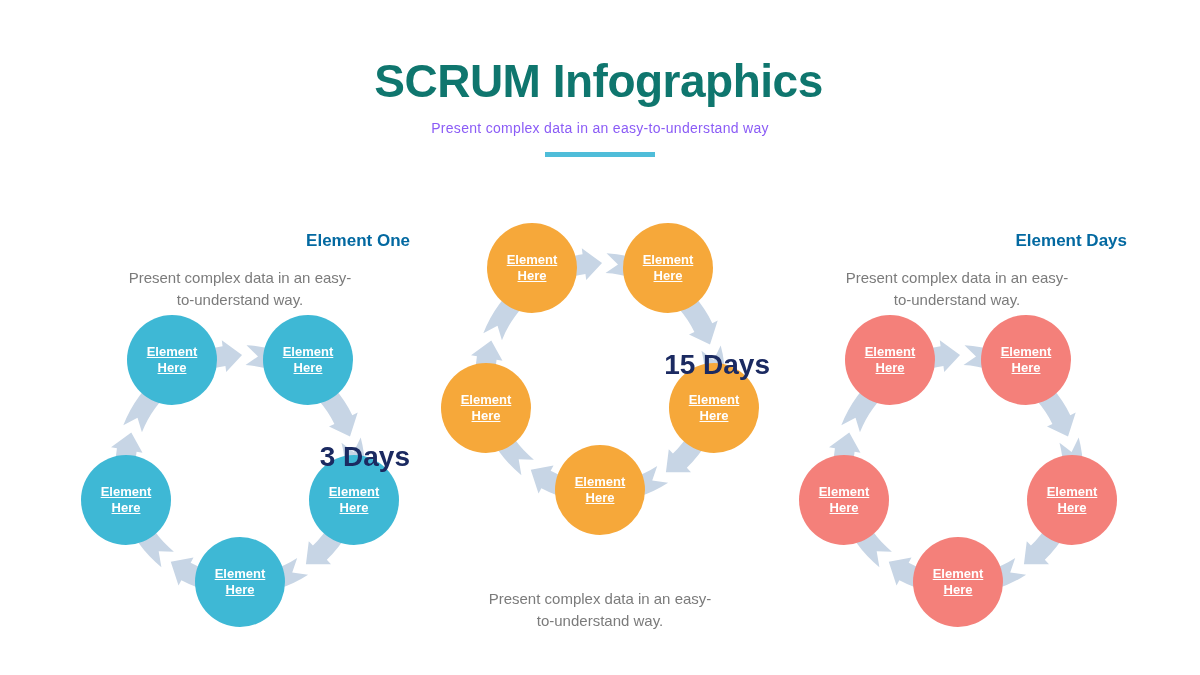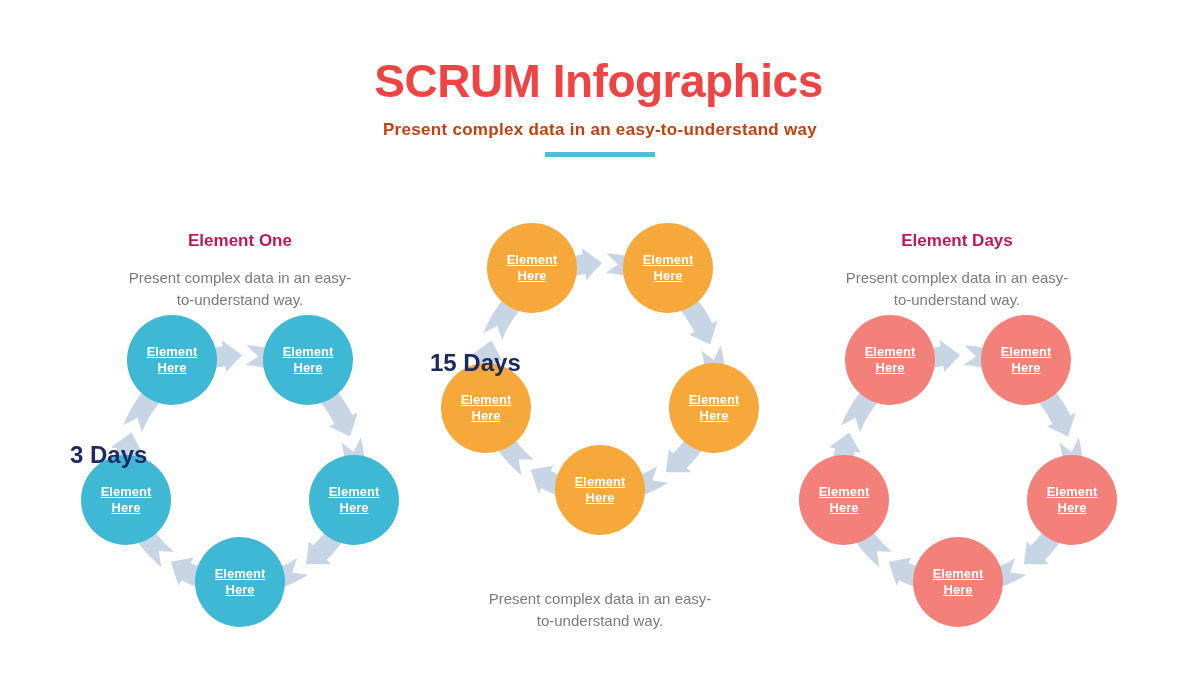--- a/index.html
+++ b/index.html
@@ -3,32 +3,32 @@
 <meta charset="utf-8">
 <style>
   html,body{margin:0;padding:0;}
   body{
     width:1200px;height:675px;background:#ffffff;overflow:hidden;
     font-family:"Liberation Sans", sans-serif;position:relative;
   }
   .slide{position:absolute;inset:0;}
   .page-title{
     position:absolute;left:0;right:15px;top:54px;text-align:center;
-    font-size:46px;font-weight:bold;color:#ef4444;letter-spacing:-0.5px;margin-left:12px;
+    font-size:46px;font-weight:bold;color:#0f766e;letter-spacing:-0.5px;margin-left:12px;
   }
   .page-subtitle{
     position:absolute;left:0;right:0;top:120px;text-align:center;
-    font-size:17px;color:#c2410c;letter-spacing:0.3px;font-weight:bold;
+    font-size:14px;color:#8b5cf6;letter-spacing:0.3px;
   }
   .title-underline{
     position:absolute;left:545px;top:152px;width:110px;height:5px;background:#4fbdd9;
   }
   .group-heading{
-    position:absolute;width:340px;text-align:center;
-    font-size:17px;font-weight:bold;color:#be185d;
+    position:absolute;width:340px;text-align:right;
+    font-size:17px;font-weight:bold;color:#0369a1;
   }
   .group-desc{
     position:absolute;width:340px;text-align:center;
     font-size:15px;line-height:22px;color:#7b7b7b;white-space:pre-line;margin-top:8px;
   }
   #heading-one{left:70px;top:231px;}
   #desc-one{left:70px;top:259px;}
   #heading-three{left:787px;top:231px;}
   #desc-three{left:787px;top:259px;}
   #heading-two{left:430px;top:552px;}
@@ -46,22 +46,22 @@
   .circle span{display:block;width:62px;}
   .c-teal{background:#3eb8d5;}
   .c-orange{background:#f6a83a;}
   .c-coral{background:#f4807a;}
   .pos-tl{left:57px;top:15px;}
   .pos-tr{left:193px;top:15px;}
   .pos-r{left:239px;top:155px;}
   .pos-b{left:125px;top:237px;}
   .pos-l{left:11px;top:155px;}
   .days{
-    position:absolute;left:0;right:0;top:141px;text-align:left;
-    font-size:24px;font-weight:bold;color:#1b2a61;
+    position:absolute;left:0;right:0;top:141px;text-align:right;
+    font-size:28px;font-weight:bold;color:#1b2a61;
   }
   .defs-svg{position:absolute;width:0;height:0;}
 </style>
 </head>
 <body>
 
 <svg class="defs-svg" aria-hidden="true">
   <defs>
     <path id="arrow-seg" d="M176.5 45.2 A125 125 0 0 1 282.3 115.2 L287.7 112.6 L280.0 136.4 L259.0 126.6 L264.4 124.0 A105 105 0 0 0 175.5 65.1 L188.0 56.4 Z"></path>
   </defs>

